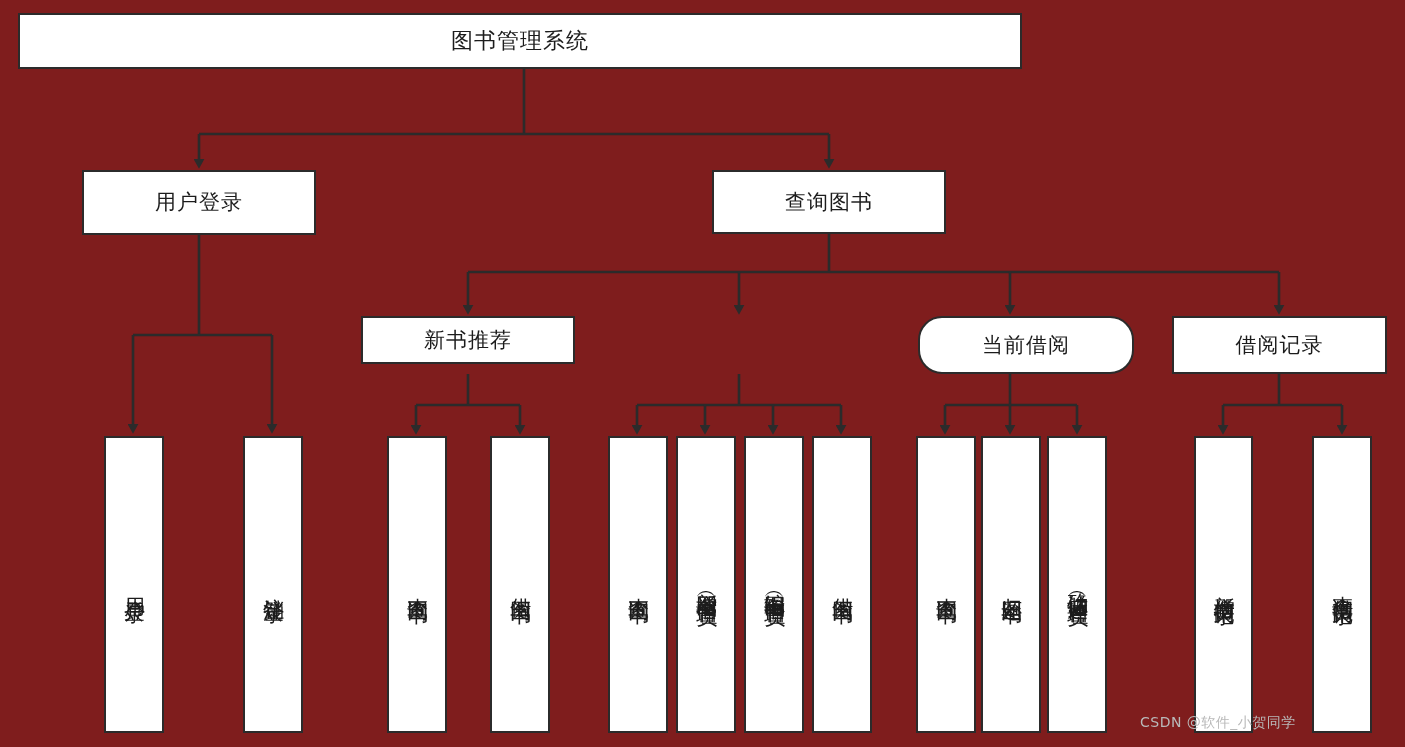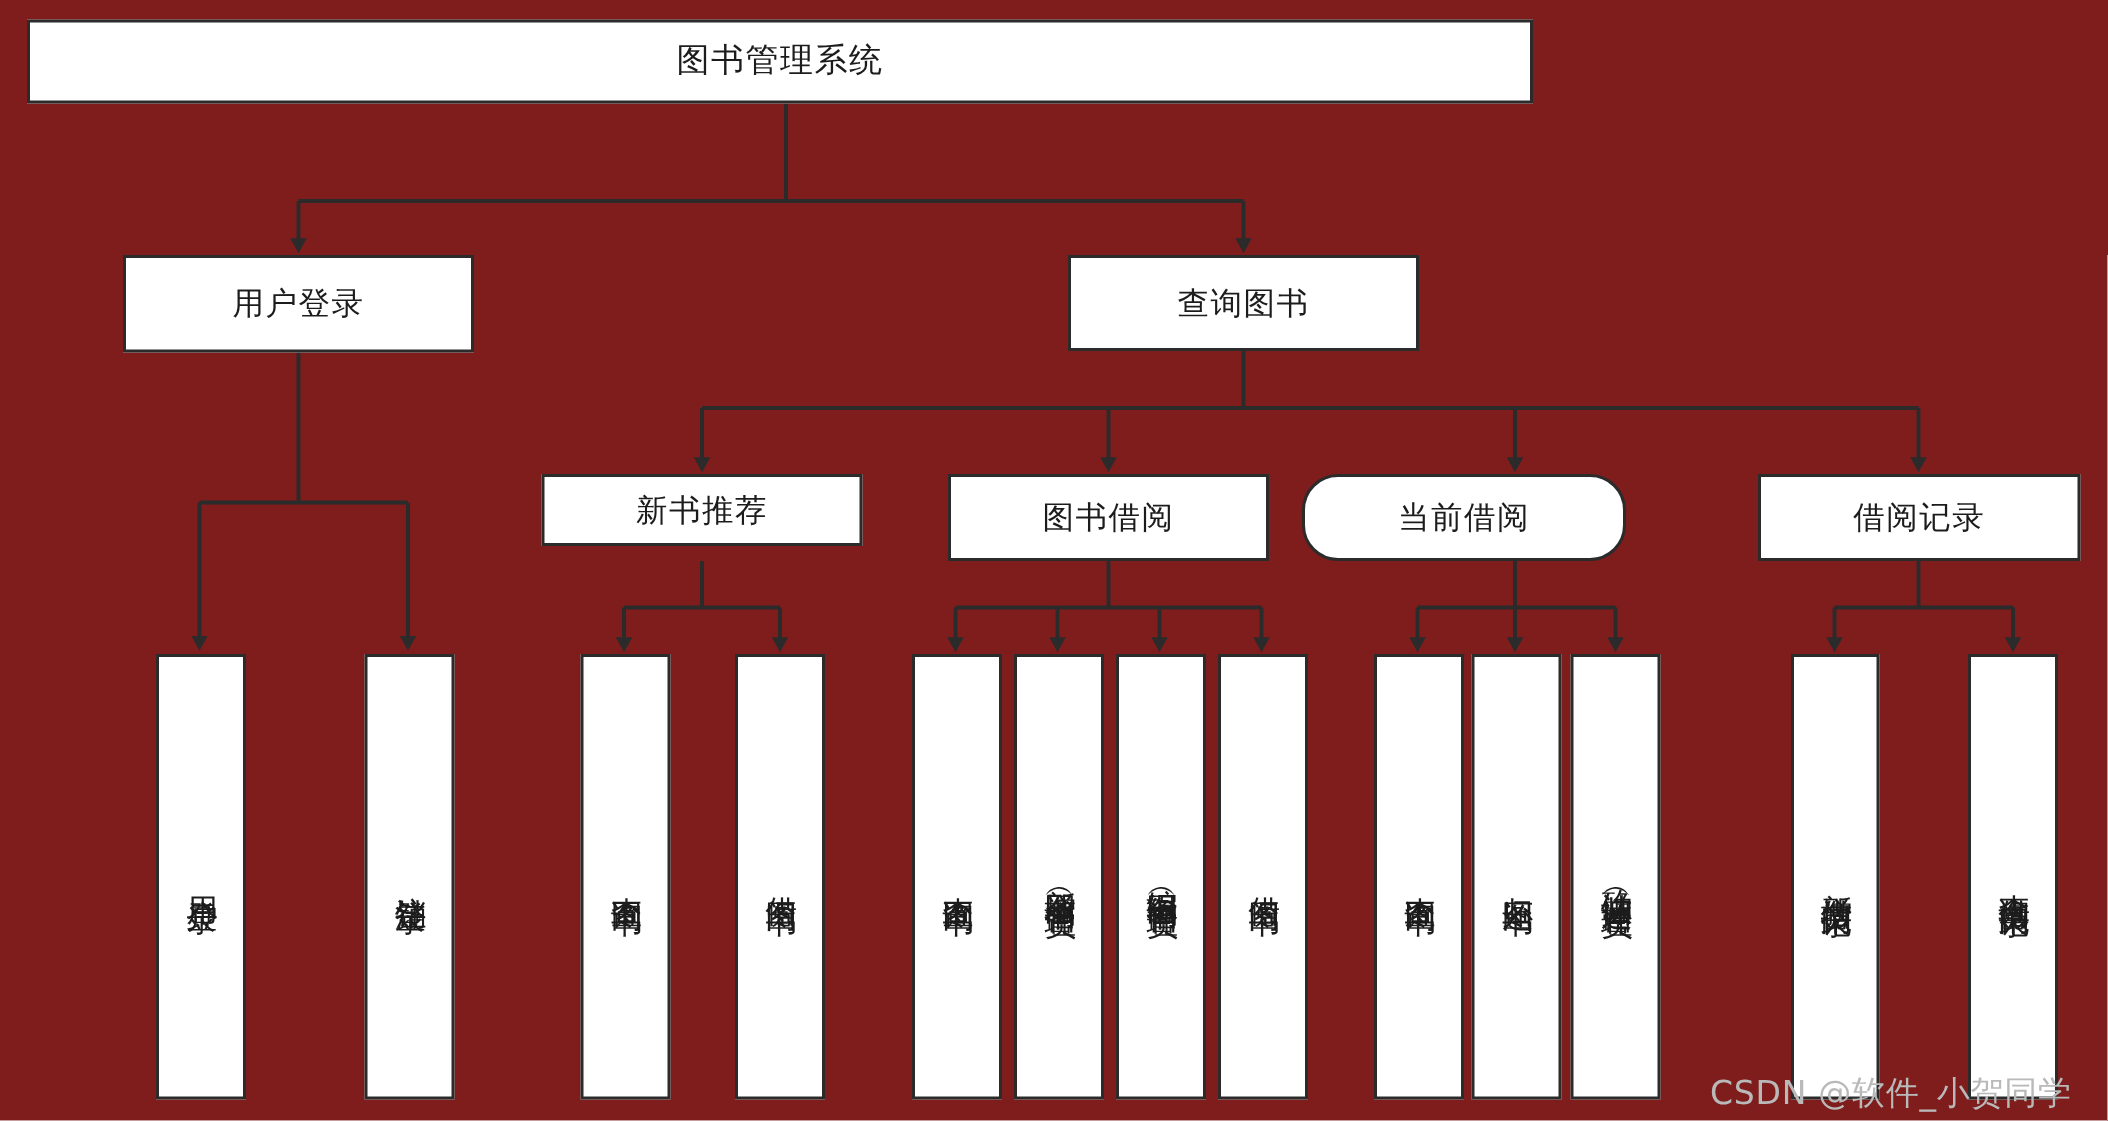--- a/index.html
+++ b/index.html
@@ -51,21 +51,21 @@
     font-size:21px;
     line-height:1.32;
     letter-spacing:2px;
     white-space:normal;
     max-height:272px;
   }
   #watermark{
     position:absolute;
     left:1140px;
     top:714px;
-    font-size:22px;
+    font-size:14px;
     color:#b9b9b9;
     letter-spacing:0.5px;
     white-space:nowrap;
     z-index:3;
   }
 </style>
 </head>
 <body>
 
 <div id="canvas">
@@ -129,24 +129,21 @@
   <div class="node" style="left:82px; top:170px; width:234px; height:65px;">
     <span class="label">用户登录</span>
   </div>
   <div class="node" style="left:712px; top:170px; width:234px; height:64px;">
     <span class="label">查询图书</span>
   </div>
 
   <div class="node" style="left:361px; top:316px; width:214px; height:48px;">
     <span class="label">新书推荐</span>
   </div>
-  <div class="node" style="left:632px; top:316px; width:214px; height:58px;">
-    <span class="label">图书借阅</span>
-  </div>
-  <div class="node" style="left:868px; top:316px; width:216px; height:58px;border-radius:24px;">
+  <div class="node" style="left:918px; top:316px; width:216px; height:58px;border-radius:24px;">
     <span class="label">当前借阅</span>
   </div>
   <div class="node" style="left:1172px; top:316px; width:215px; height:58px;">
     <span class="label">借阅记录</span>
   </div>
 
   <div class="node leaf" style="left:104px; top:436px; width:60px; height:297px;">
     <span class="label">用户登录</span>
   </div>
   <div class="node leaf" style="left:243px; top:436px; width:60px; height:297px;">

